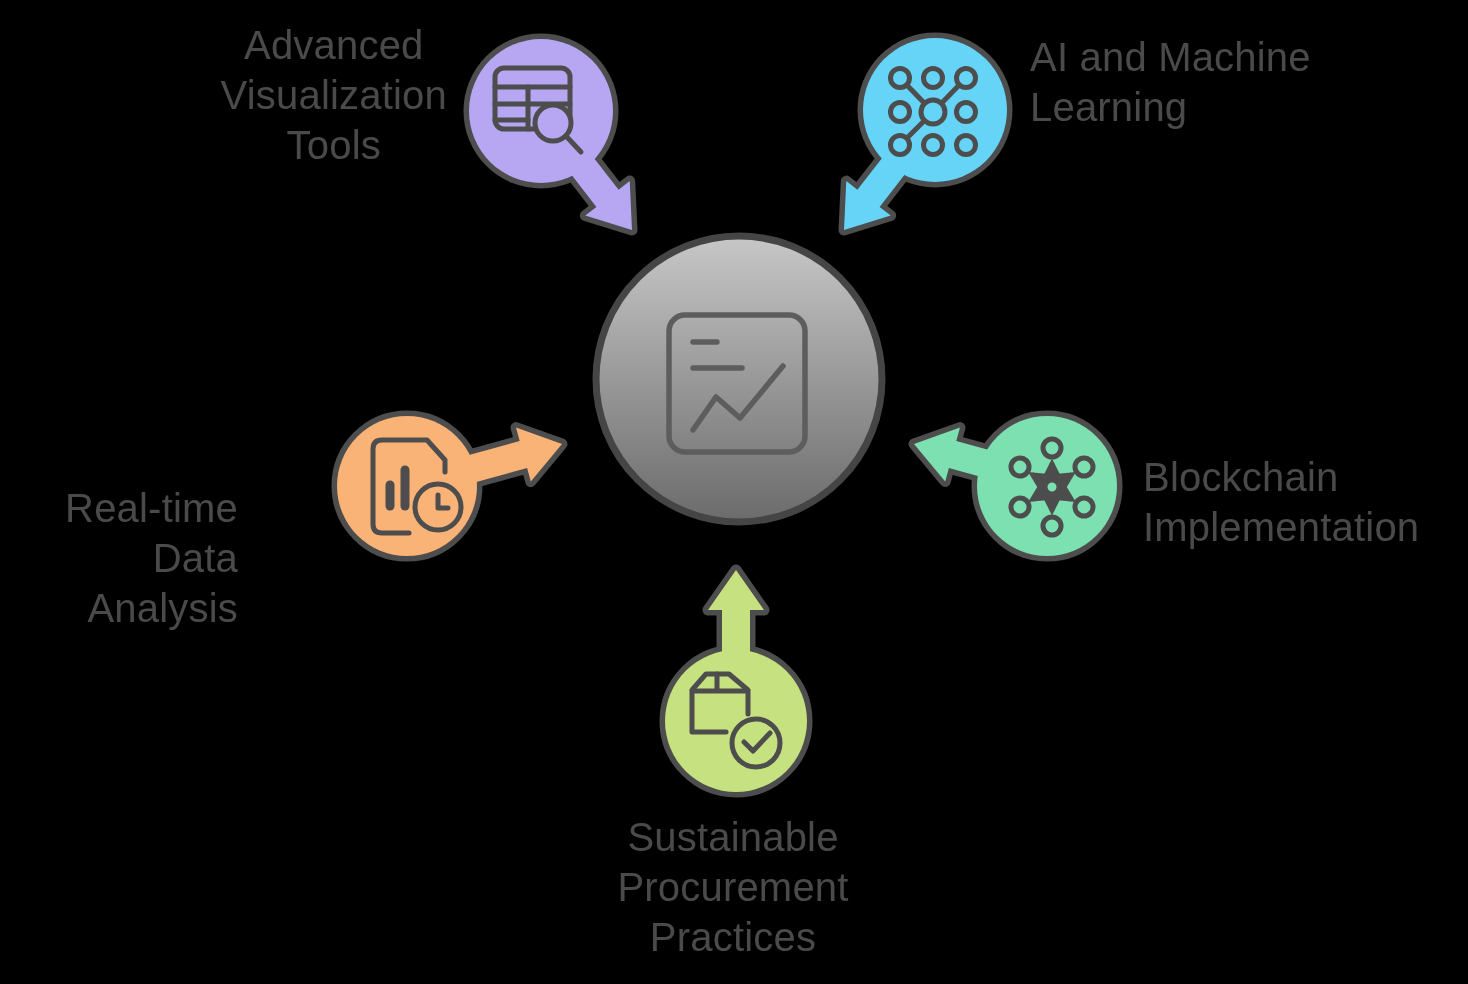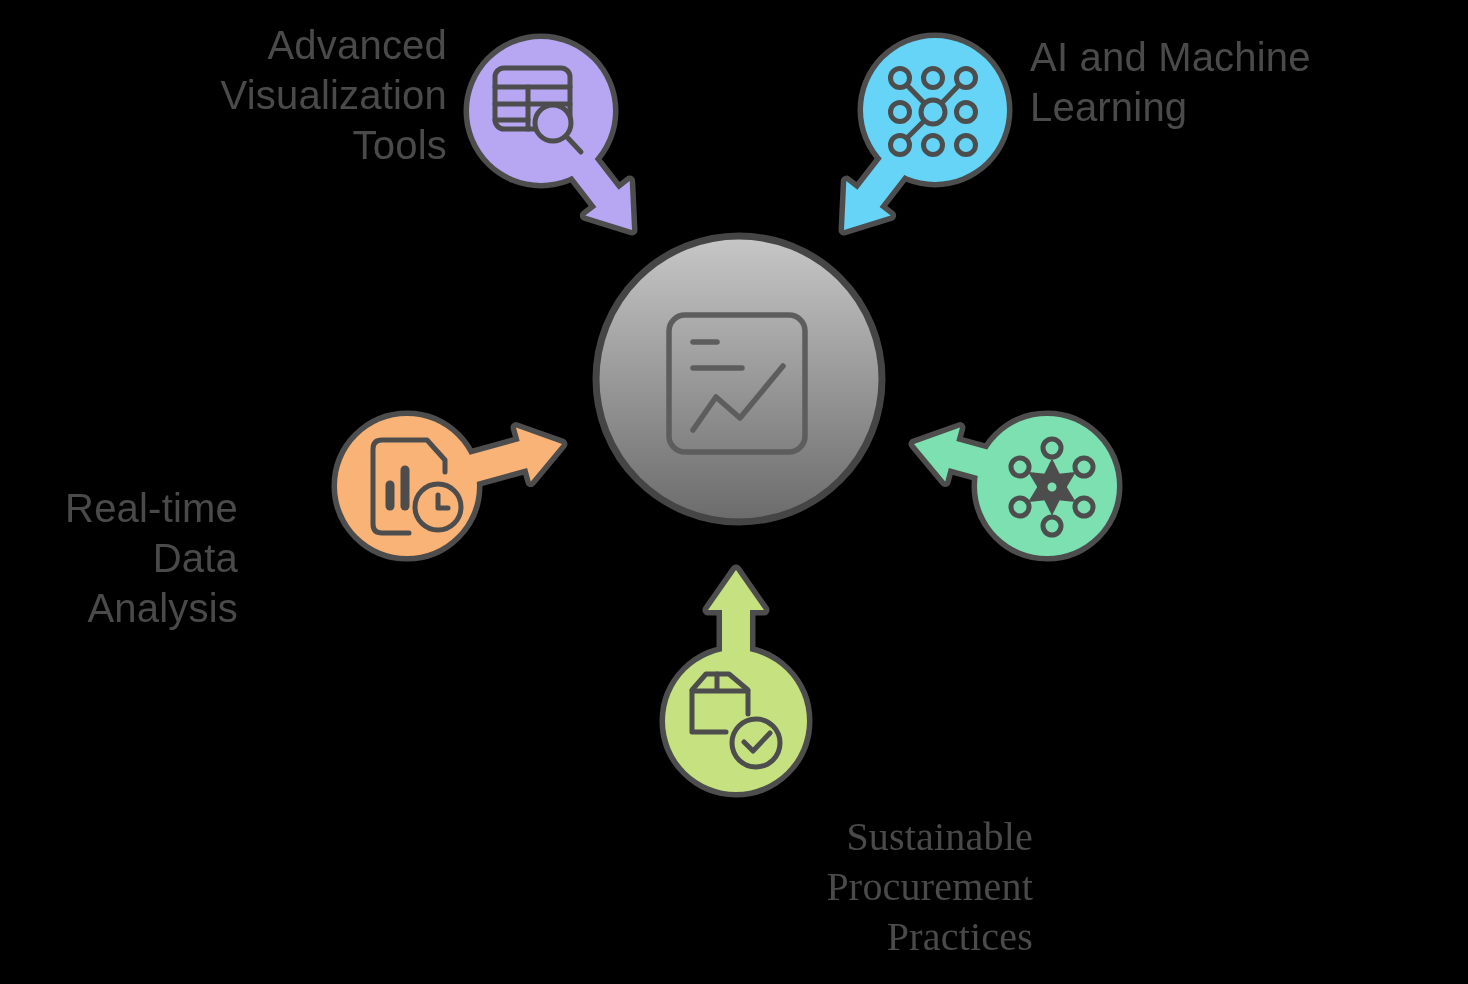--- a/index.html
+++ b/index.html
@@ -7,21 +7,21 @@
     position:relative;width:1468px;height:984px;background:#000000;
     font-family:"Liberation Sans", sans-serif;overflow:hidden;
   }
   .stage svg{position:absolute;left:0;top:0;}
   .label{
     position:absolute;color:#4a4a4a;font-size:40px;line-height:50px;
     white-space:pre-line;font-weight:400;letter-spacing:0.2px;
   }
   .align-right{text-align:right;}
   .align-left{text-align:left;}
-  .align-center{text-align:right;font-family:Liberation Serif, serif;}
+  .align-center{text-align:center;}
   .ring-stroke,.arrow-stroke{stroke:#4d4d4d;stroke-width:11;stroke-linejoin:round;}
   .fill-only{stroke:none;}
   .icon-stroke{fill:none;stroke:#4d4d4d;stroke-width:5;stroke-linecap:round;stroke-linejoin:round;}
   .icon-fill{stroke:#4d4d4d;stroke-width:5;}
   .bar{stroke:#4d4d4d;stroke-width:9;stroke-linecap:round;}
   .center-icon{fill:none;stroke:#5d5d5d;stroke-width:5.5;stroke-linecap:round;stroke-linejoin:round;}
 </style>
 </head>
 <body>
 
@@ -142,24 +142,26 @@
           <path d="M748,714 L748,691 L692,691 L692,732 L726,732"></path>
           <path d="M692,690 L706,674 L729,674 L748,690"></path>
           <path d="M717,674 V690"></path>
         </g>
         <circle class="icon-fill" cx="756" cy="743" r="24" fill="#c6e17f"></circle>
         <path class="icon-stroke" d="M744,742 L753,751 L770,733"></path>
       </g>
     </g>
   </svg>
 
-  <div class="label align-right" style="right:1021px; top:20px;">Advanced
+  <div class="label align-right" style="right:1021px; top:20px;text-align:center;">Advanced
 Visualization
 Tools</div>
   <div class="label align-left" style="left:1030px; top:32px;">AI and Machine
 Learning</div>
   <div class="label align-right" style="right:1230px; top:452px;margin-top:31px;">Real-time Data
 Analysis</div>
+  <div class="label align-left" style="left:1143px; top:452px;">Blockchain
+Implementation</div>
   <div class="label align-center" style="left:433px; width:600px; top:812px;">Sustainable
 Procurement
 Practices</div>
 
 </div>
 
 </body></html>

